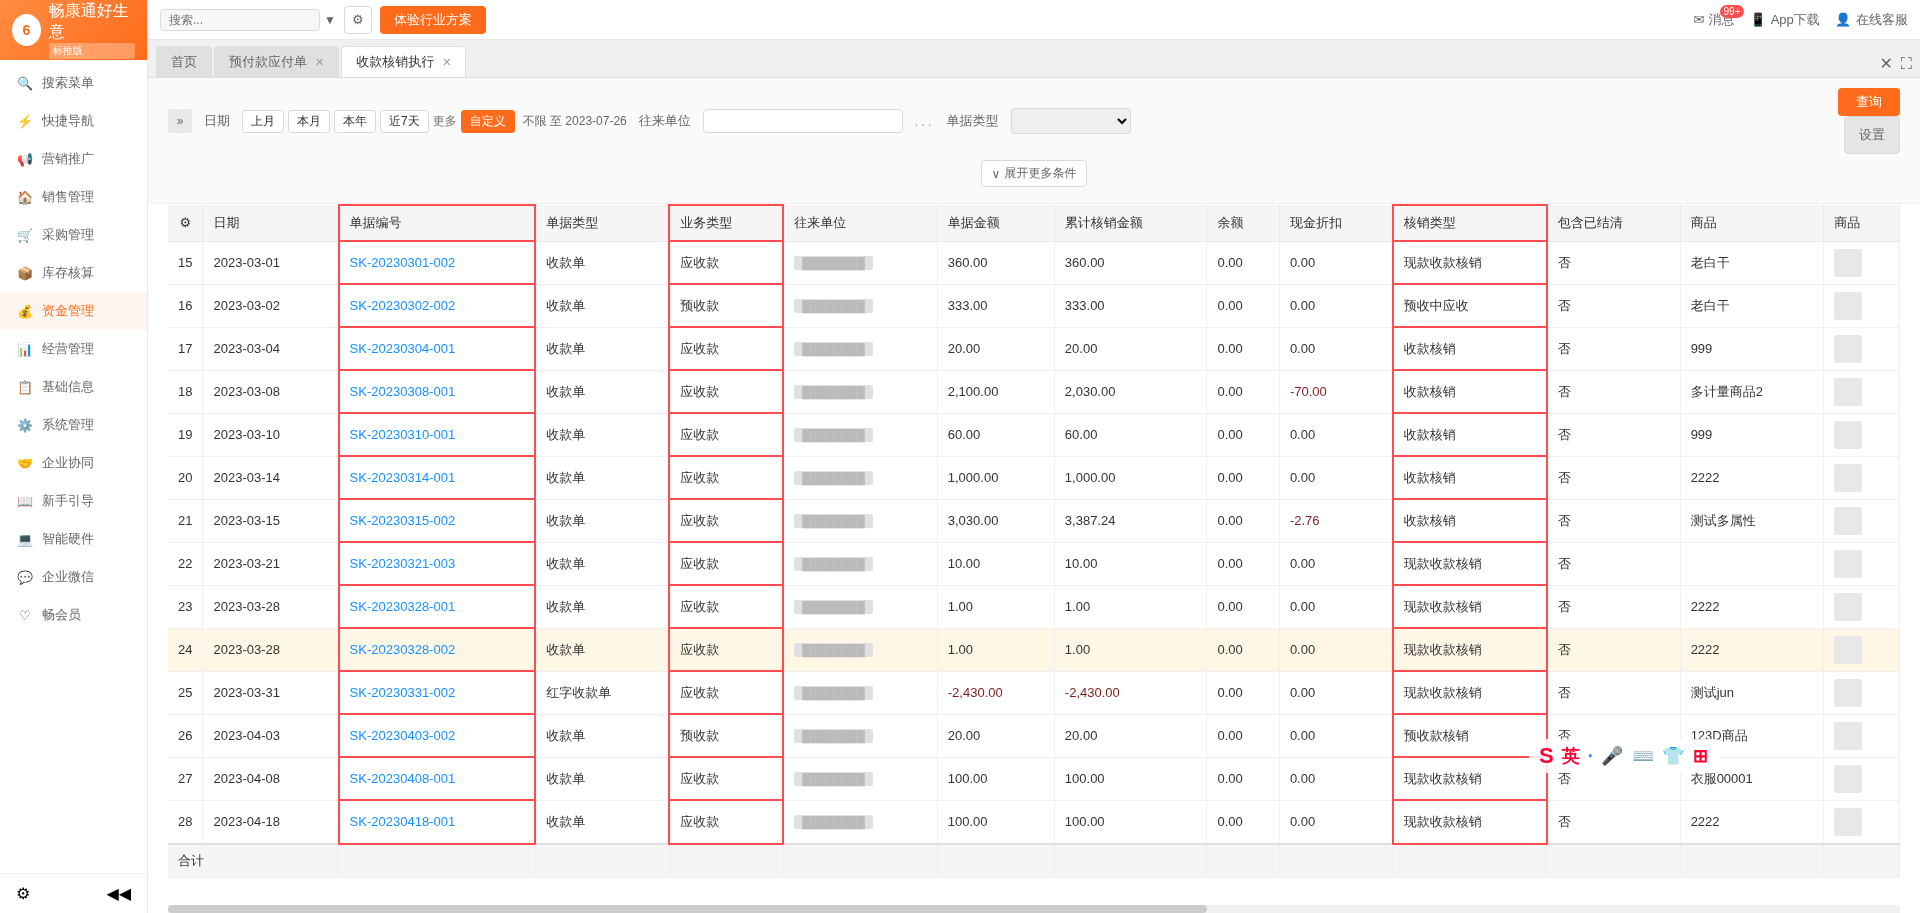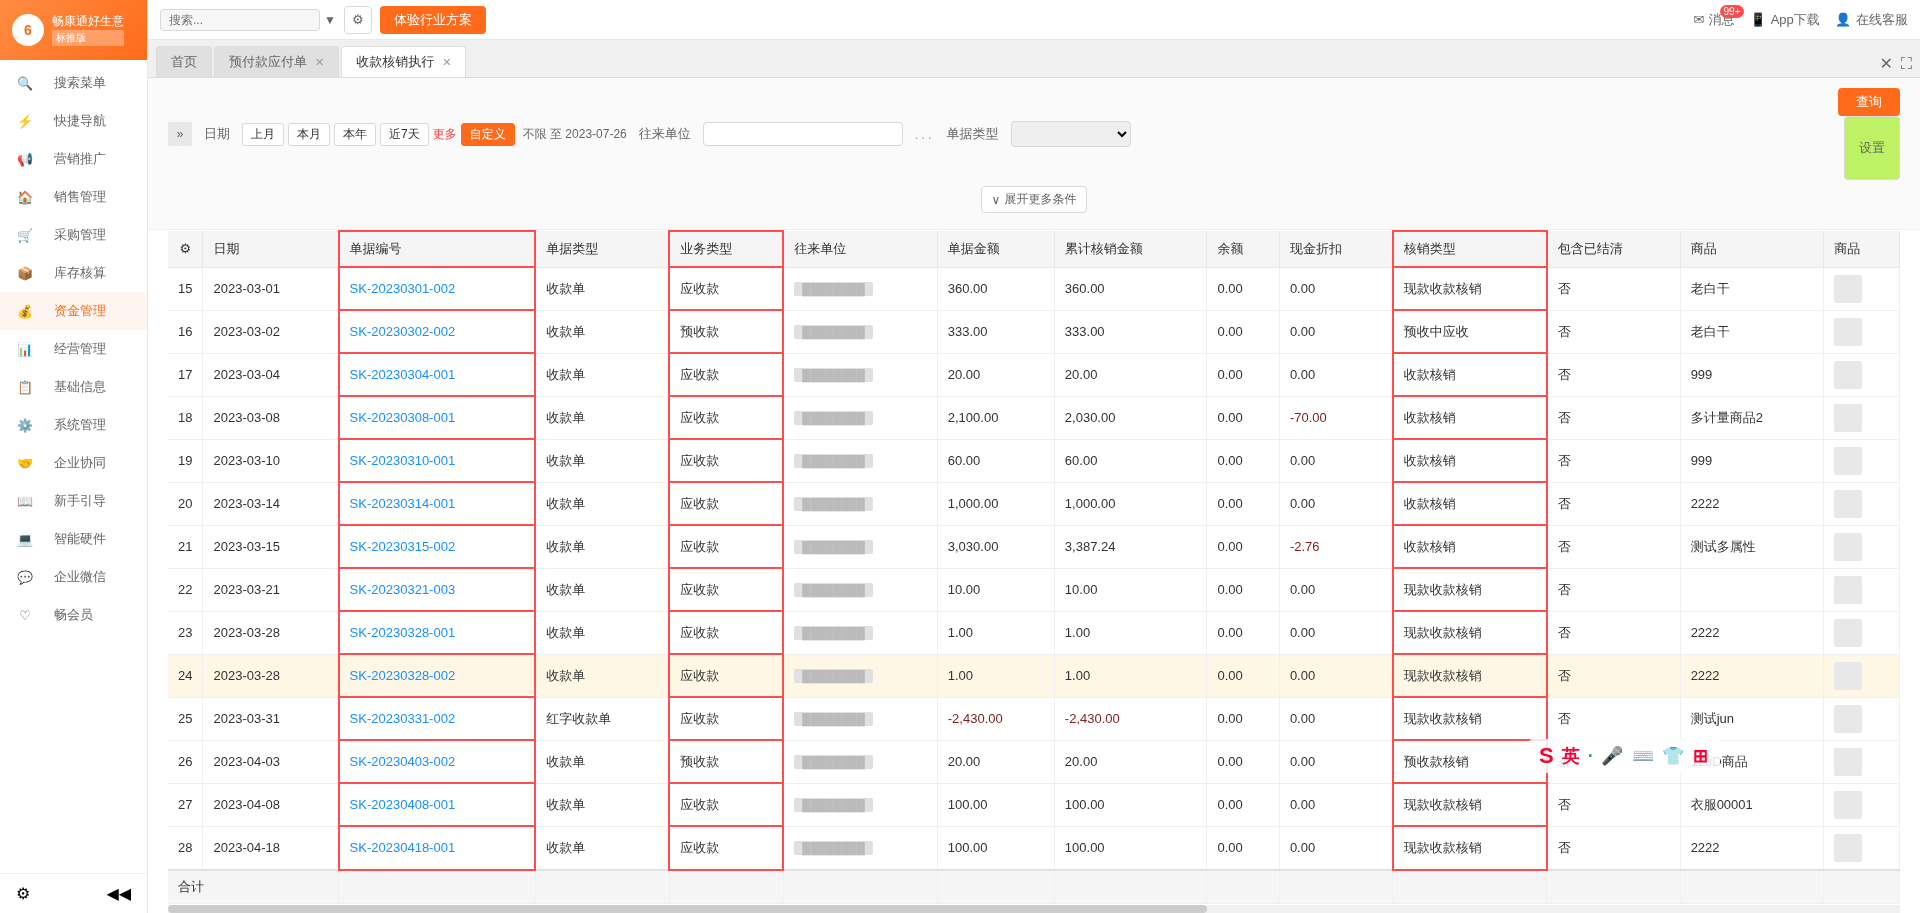--- a/index.html
+++ b/index.html
@@ -2,24 +2,24 @@
 <html><head>
   <meta charset="utf-8">
   <style>
     * { box-sizing: border-box; margin: 0; padding: 0; }
     body { font-family: 'Microsoft YaHei', Arial, sans-serif; font-size: 13px; background: #f5f5f5; display: flex; height: 913px; overflow: hidden; }
 
     
     .sidebar { width: 148px; background: #fff; border-right: 1px solid #e8e8e8; display: flex; flex-direction: column; flex-shrink: 0; }
     .sidebar-logo { background: linear-gradient(135deg, #ff8c42, #ff6b1a); padding: 10px 12px; display: flex; align-items: center; gap: 8px; height: 60px; }
     .sidebar-logo .logo-icon { width: 32px; height: 32px; background: #fff; border-radius: 50%; display: flex; align-items: center; justify-content: center; color: #ff6b1a; font-weight: bold; font-size: 14px; }
-    .sidebar-logo .logo-text { color: #fff; font-size: 12px; line-height: 1.3; }
+    .sidebar-logo .logo-text { color: #fff; font-size: 16px; line-height: 1.3; }
     .sidebar-logo .logo-badge { background: rgba(255,255,255,0.3); color: #fff; font-size: 10px; padding: 1px 4px; border-radius: 2px; }
     .sidebar-nav { flex: 1; overflow-y: auto; padding: 4px 0; }
-    .sidebar-item { display: flex; align-items: center; gap: 20px; padding: 10px 16px; cursor: pointer; color: #666; font-size: 13px; }
+    .sidebar-item { display: flex; align-items: center; gap: 8px; padding: 10px 16px; cursor: pointer; color: #666; font-size: 13px; }
     .sidebar-item.active { background: #fff5f0; color: #ff6b1a; font-weight: 500; }
     .sidebar-item .s-icon { width: 18px; height: 18px; display: flex; align-items: center; justify-content: center; font-size: 15px; }
     .sidebar-footer { padding: 10px 16px; display: flex; align-items: center; justify-content: space-between; border-top: 1px solid #f0f0f0; }
 
     
     .main { flex: 1; display: flex; flex-direction: column; overflow: hidden; }
 
     
     .topbar { height: 40px; background: #fff; border-bottom: 1px solid #e8e8e8; display: flex; align-items: center; padding: 0 12px; gap: 8px; }
     .topbar-input-area { display: flex; align-items: center; gap: 4px; }
@@ -49,27 +49,27 @@
     .btn-refresh { display: flex; align-items: center; gap: 4px; border: 1px solid #d9d9d9; color: #666; background: #fff; border-radius: 4px; padding: 4px 12px; cursor: pointer; font-size: 13px; }
 
     
     .filter-bar { padding: 10px 20px; background: #fafafa; border-bottom: 1px solid #f0f0f0; }
     .filter-row { display: flex; align-items: center; gap: 12px; flex-wrap: wrap; }
     .filter-expand-btn { width: 24px; height: 24px; background: #e8e8e8; border-radius: 2px; display: flex; align-items: center; justify-content: center; cursor: pointer; color: #666; font-size: 12px; }
     .filter-label { color: #666; font-size: 13px; white-space: nowrap; }
     .filter-date-btns { display: flex; gap: 4px; align-items: center; }
     .date-btn { padding: 2px 8px; border: 1px solid #d9d9d9; border-radius: 3px; background: #fff; cursor: pointer; font-size: 12px; color: #333; }
     .date-btn.custom { background: #ff6b1a; color: #fff; border-color: #ff6b1a; }
-    .date-more { color: #ef4444; cursor: pointer; font-size: 12px; }
+    .date-more { color: #737373; cursor: pointer; font-size: 12px; }
     .date-range { color: #666; font-size: 12px; margin-left: 4px; }
     .filter-input { border: 1px solid #d9d9d9; border-radius: 4px; padding: 4px 10px; font-size: 12px; width: 200px; }
     .filter-dots { color: #999; letter-spacing: 3px; }
     .filter-select { border: 1px solid #d9d9d9; border-radius: 4px; padding: 4px 10px; font-size: 12px; min-width: 120px; }
     .btn-query { background: #ff6b1a; color: #fff; border: none; border-radius: 4px; padding: 5px 18px; font-size: 13px; cursor: pointer; }
-    .btn-settings { background: #bef264; color: #666; border: 1px solid #d9d9d9; border-radius: 4px; padding: 22px 14px; font-size: 13px; cursor: pointer; }
+    .btn-settings { background: #e5e5e5; color: #666; border: 1px solid #d9d9d9; border-radius: 4px; padding: 9px 14px; font-size: 13px; cursor: pointer; }
     .btn-expand-more { display: flex; align-items: center; gap: 4px; color: #666; font-size: 12px; cursor: pointer; padding: 4px 10px; border: 1px solid #d9d9d9; border-radius: 4px; background: #fff; }
     .filter-right-btns { margin-left: auto; display: flex; flex-direction: column; gap: 0; align-items: flex-end; }
     .expand-more-row { display: flex; justify-content: center; margin: 6px 0; }
 
     
     .table-container { flex: 1; overflow: auto; padding: 0 20px; }
     table { width: 100%; border-collapse: collapse; font-size: 13px; }
     thead tr { background: #f5f5f5; }
     th { padding: 8px 10px; text-align: left; color: #333; font-weight: 500; border-bottom: 1px solid #e8e8e8; white-space: nowrap; border-right: 1px solid #e8e8e8; }
     td { padding: 7px 10px; color: #333; border-bottom: 1px solid #f0f0f0; border-right: 1px solid #f0f0f0; white-space: nowrap; }

